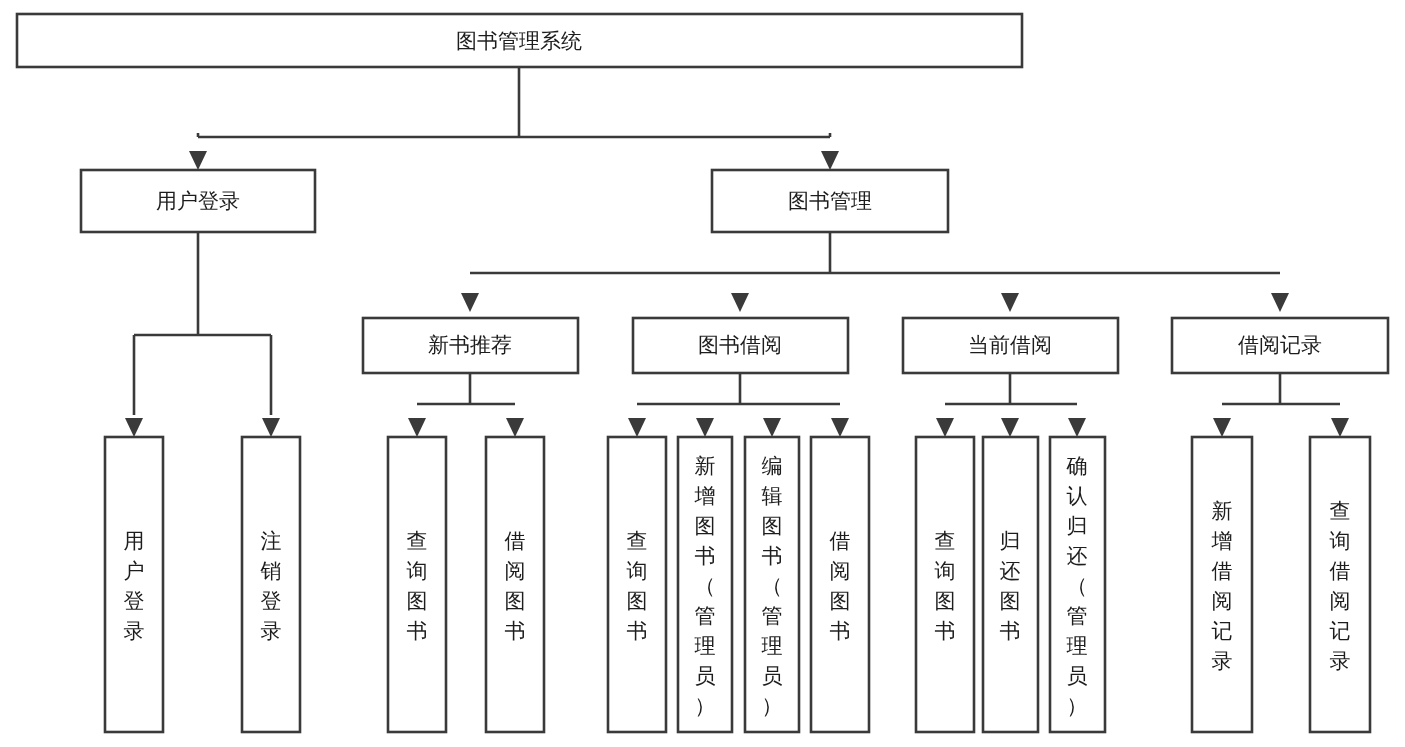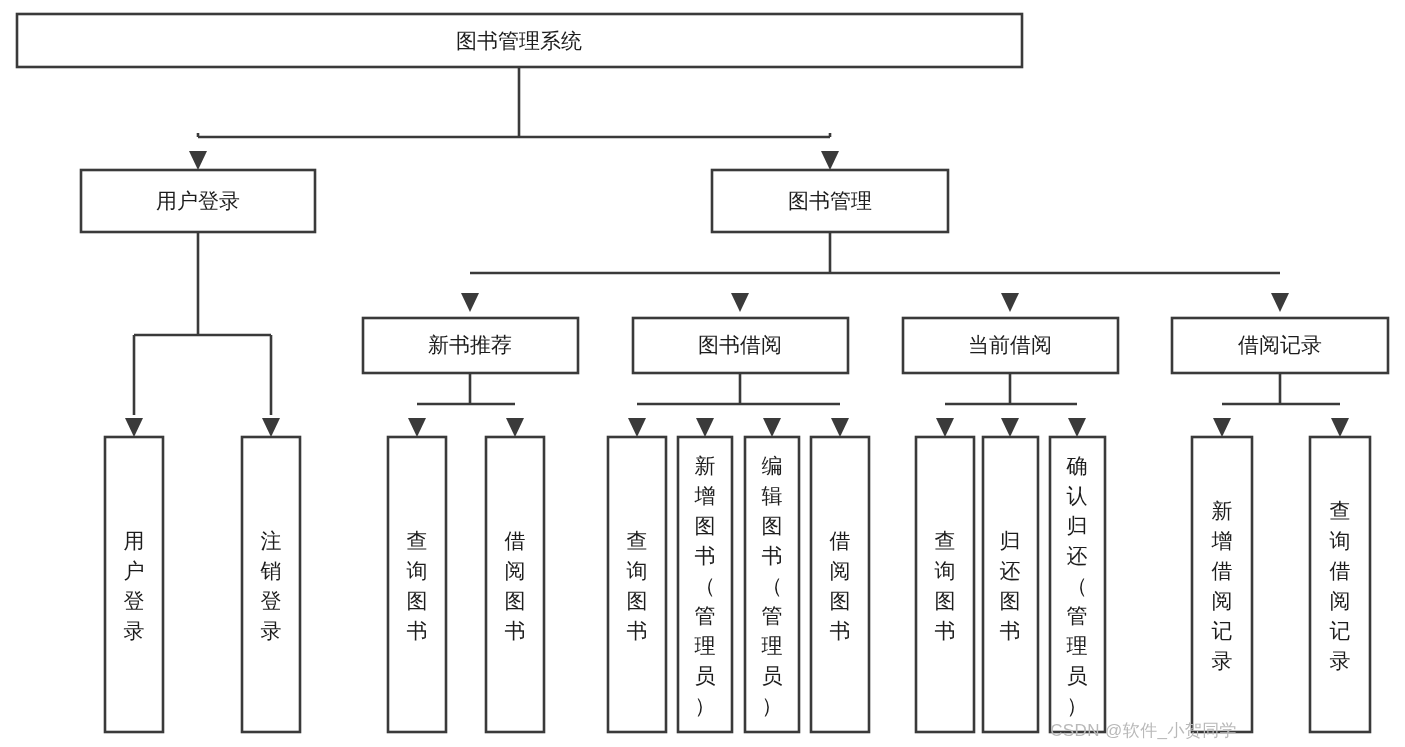--- a/index.html
+++ b/index.html
@@ -219,14 +219,13 @@
       <rect class="node-box" x="1192" y="437" width="60" height="295"></rect>
       <text class="node-label-vertical" x="1222" y="585"><tspan x="1222" y="518.4">新</tspan><tspan x="1222" y="548.4">增</tspan><tspan x="1222" y="578.4">借</tspan><tspan x="1222" y="608.4">阅</tspan><tspan x="1222" y="638.4">记</tspan><tspan x="1222" y="668.4">录</tspan></text>
     </g>
     <g>
       <rect class="node-box" x="1310" y="437" width="60" height="295"></rect>
       <text class="node-label-vertical" x="1340" y="585"><tspan x="1340" y="518.4">查</tspan><tspan x="1340" y="548.4">询</tspan><tspan x="1340" y="578.4">借</tspan><tspan x="1340" y="608.4">阅</tspan><tspan x="1340" y="638.4">记</tspan><tspan x="1340" y="668.4">录</tspan></text>
     </g>
 
   </svg>
 
-  <div class="watermark">CSDN @软件_小贺同学</div>
 </div>
 
 </body></html>

